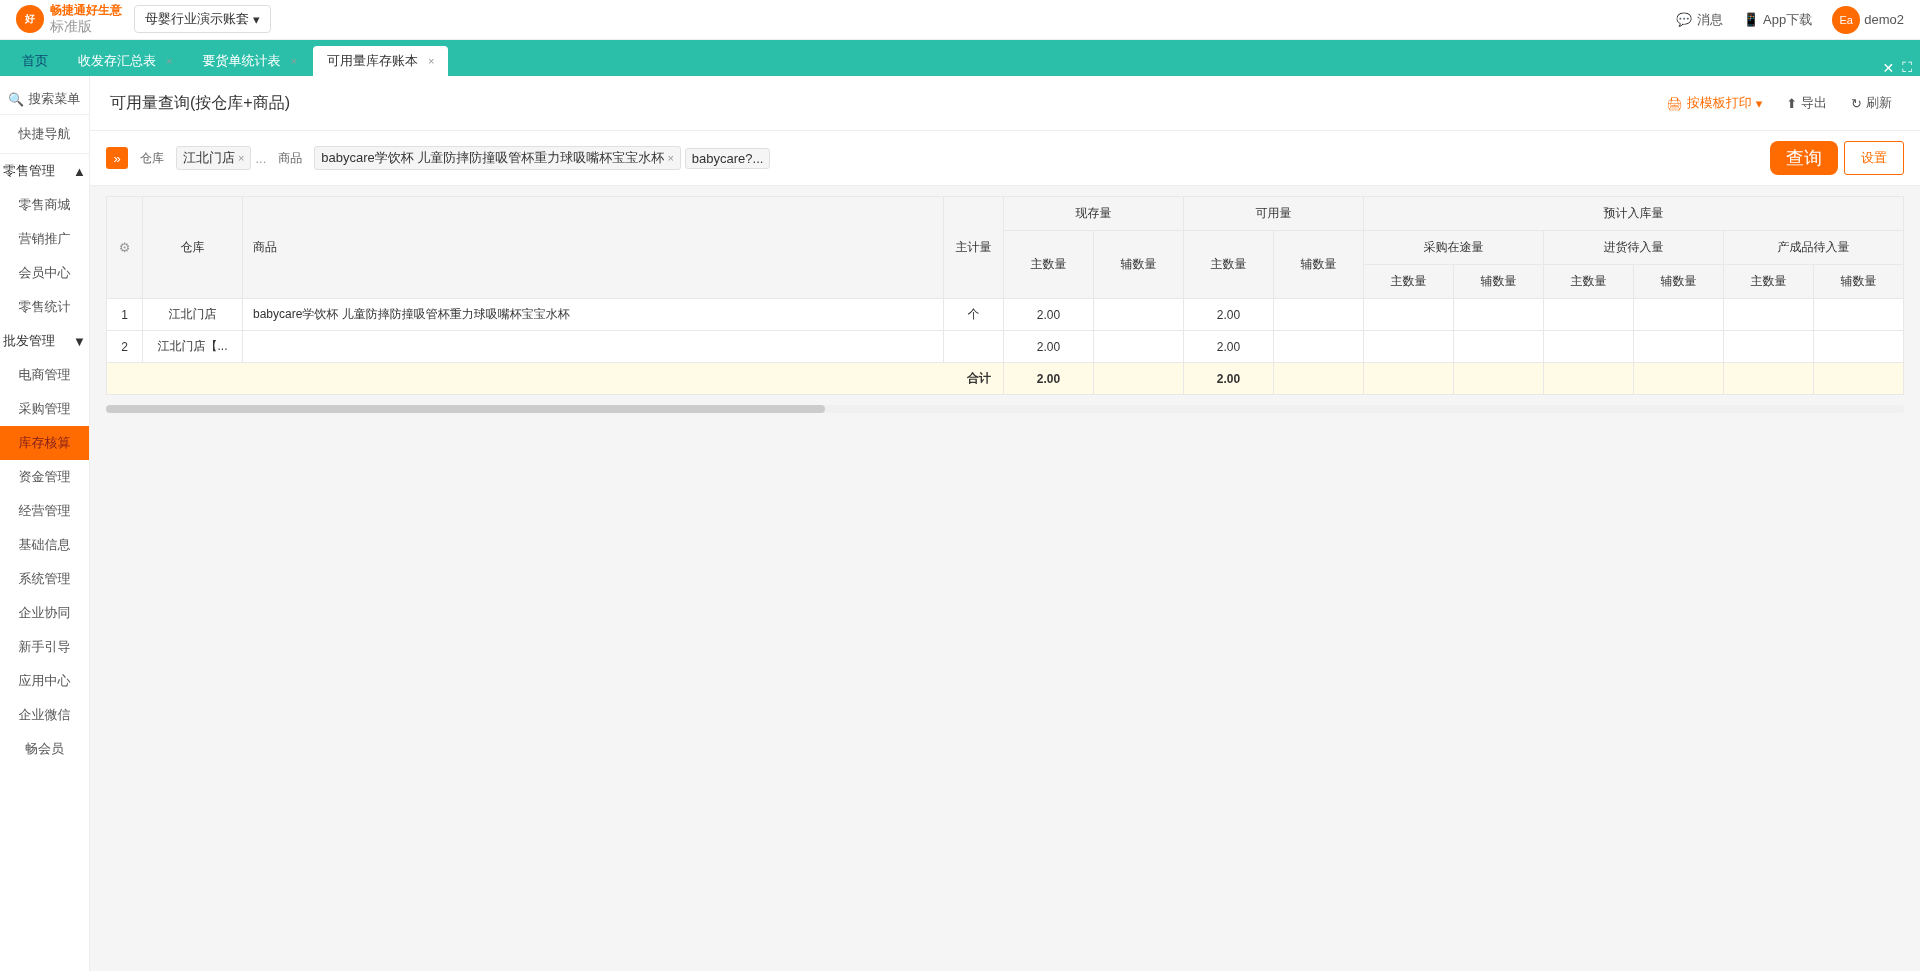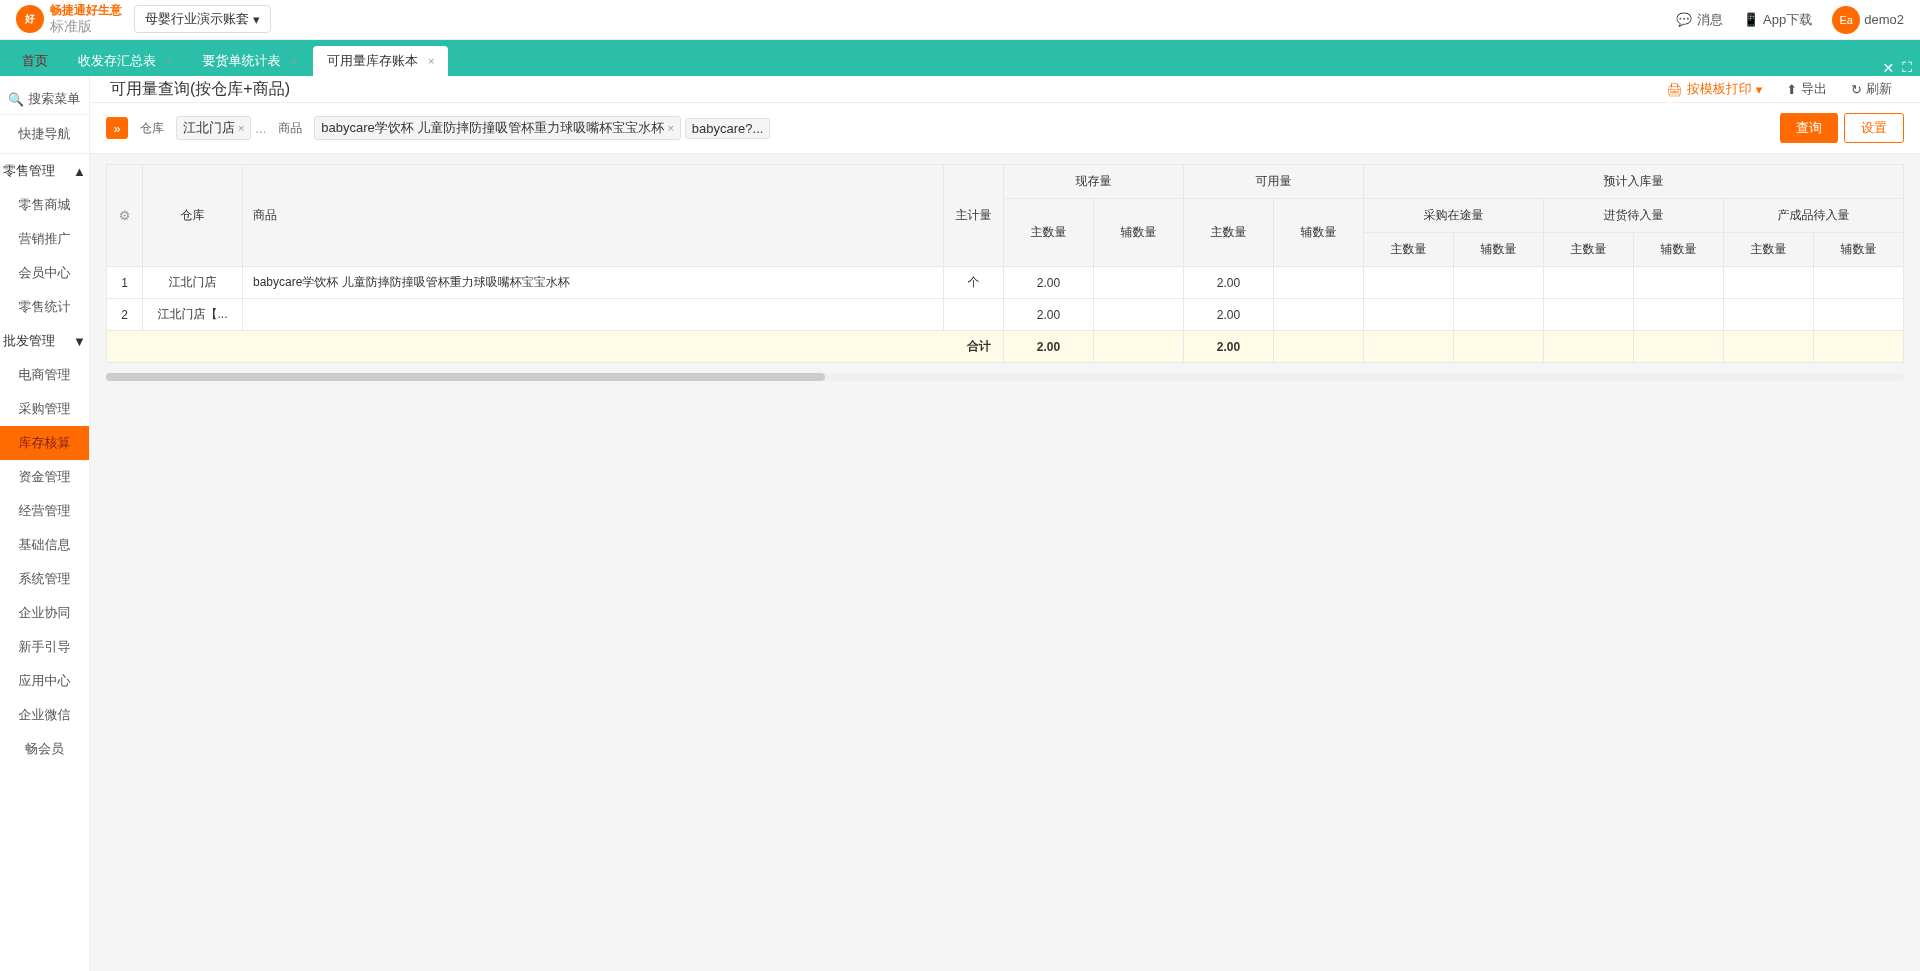--- a/index.html
+++ b/index.html
@@ -48,21 +48,21 @@
       gap: 6px;
       border-radius: 4px 4px 0 0;
       cursor: pointer;
       font-size: 13px;
       color: #fff;
       background: transparent;
     }
     .nav-tab.active { background: #fff; color: #333; }
     .nav-tab .close-x { color: #999; font-size: 11px; margin-left: 4px; }
     .nav-tab.active .close-x { color: #999; }
-    .nav-tab-home { color: #7f1d1d; }
+    .nav-tab-home { color: #0c4a6e; }
     .nav-right { margin-left: auto; display: flex; align-items: center; gap: 8px; }
     .nav-icon-btn { color: #fff; cursor: pointer; font-size: 14px; background: none; border: none; }
 
     
     .layout { display: flex; flex: 1; overflow: hidden; }
     .sidebar {
       width: 90px;
       background: #fff;
       border-right: 1px solid #eee;
       display: flex;
@@ -95,21 +95,21 @@
       background: #ff6b00;
       color: #7f1d1d;
     }
     .sidebar-item.has-arrow { display: flex; align-items: center; justify-content: center; gap: 18px; }
     .sidebar-item.section-header { font-size: 12px; color: #333; font-weight: 500; }
 
     
     .main-content { flex: 1; overflow: auto; padding: 0; background: #f5f5f5; }
     .page-header {
       background: #fff;
-      padding: 0 20px;
+      padding: 14px 20px;
       display: flex;
       align-items: center;
       justify-content: space-between;
       border-bottom: 1px solid #eee;
     }
     .page-title { font-size: 16px; color: #333; font-weight: 500; }
     .page-actions { display: flex; align-items: center; gap: 8px; }
     .action-btn {
       display: flex; align-items: center; gap: 4px;
       color: #555; cursor: pointer; font-size: 12px; padding: 4px 8px;
@@ -133,21 +133,21 @@
     }
     .filter-label { color: #666; font-size: 12px; }
     .filter-tags { display: flex; align-items: center; gap: 4px; flex-wrap: wrap; }
     .filter-tag {
       background: #f5f5f5; border: 1px solid #e0e0e0; border-radius: 3px;
       padding: 2px 6px; font-size: 12px; color: #333; display: flex; align-items: center; gap: 3px;
     }
     .filter-tag .remove { color: #999; cursor: pointer; font-size: 11px; }
     .filter-dots { color: #999; cursor: pointer; }
     .filter-actions { margin-left: auto; display: flex; gap: 6px; }
-    .btn-query { background: #ff6b00; color: #fff; border: none; border-radius: 3px; padding: 5px 16px; cursor: pointer; font-size: 13px; }
+    .btn-query { background: #ff6b00; color: #fff; border: none; border-radius: 8px; padding: 5px 16px; cursor: pointer; font-size: 18px; }
     .btn-settings { background: #fff; color: #ff6b00; border: 1px solid #ff6b00; border-radius: 3px; padding: 5px 16px; cursor: pointer; font-size: 13px; }
 
     
     .table-area { padding: 10px 16px; }
     .data-table { width: 100%; border-collapse: collapse; background: #fff; border: 1px solid #e8e8e8; }
     .data-table th {
       background: #f5f5f5; border: 1px solid #e8e8e8;
       padding: 8px 10px; text-align: center; color: #333; font-weight: 500; font-size: 12px;
     }
     .data-table td {

